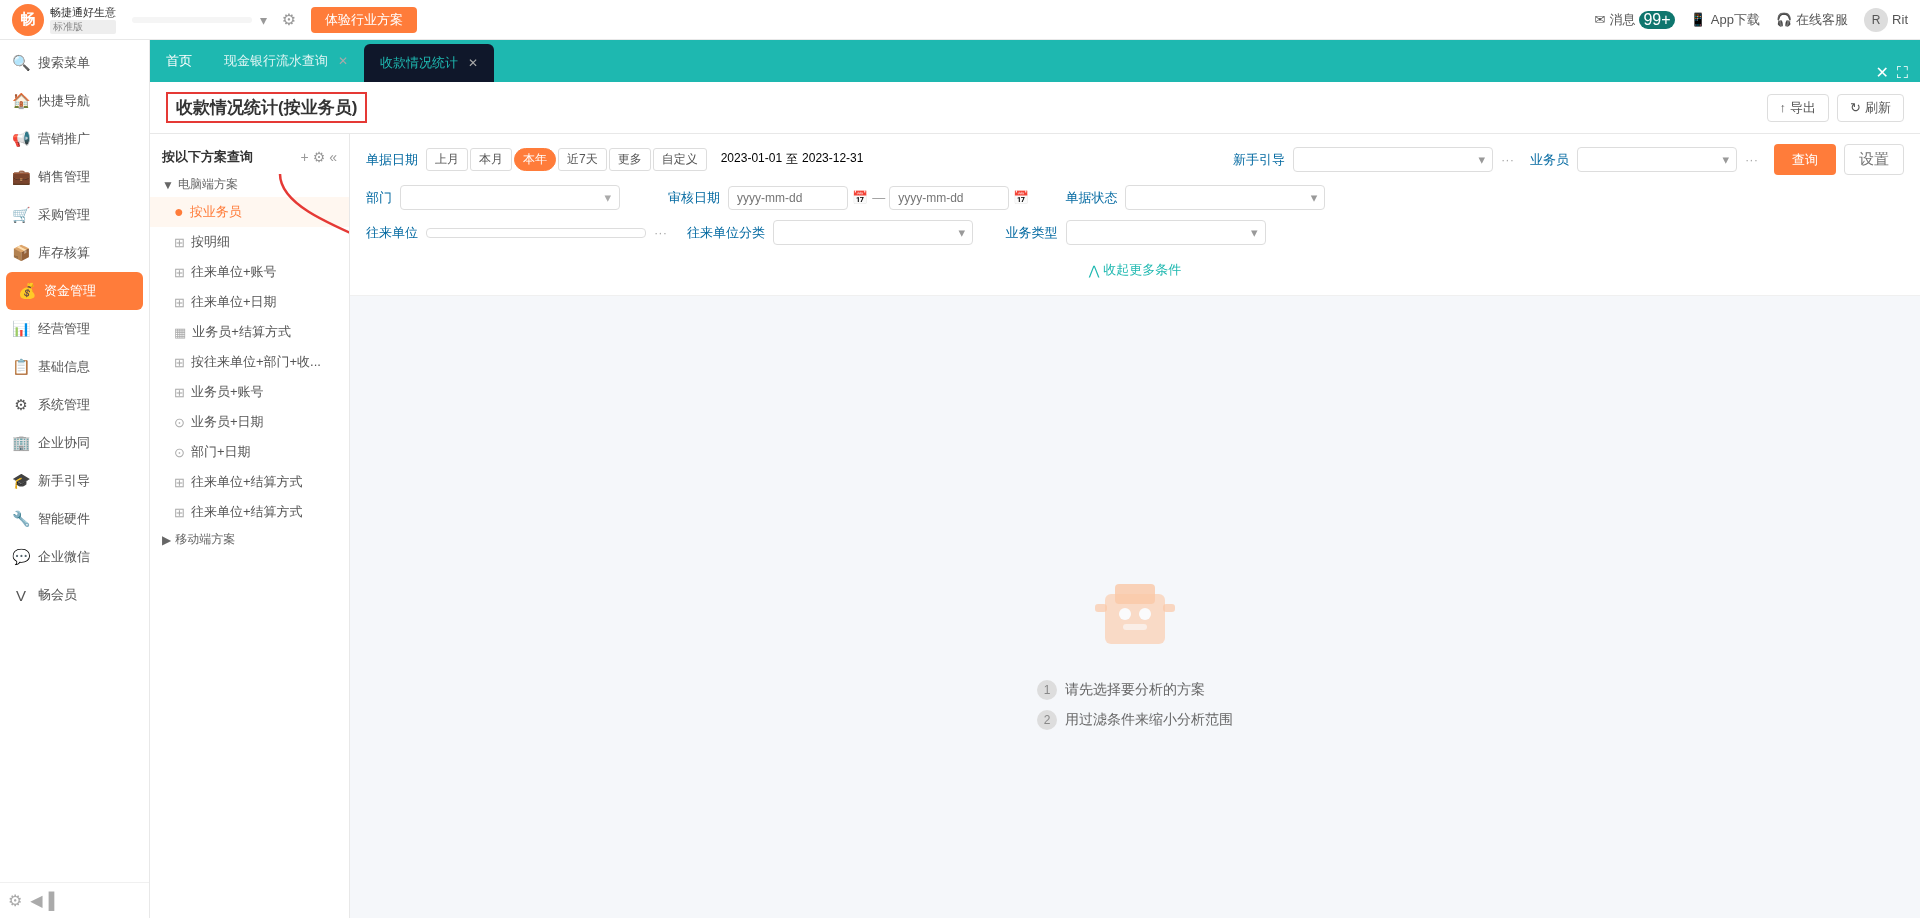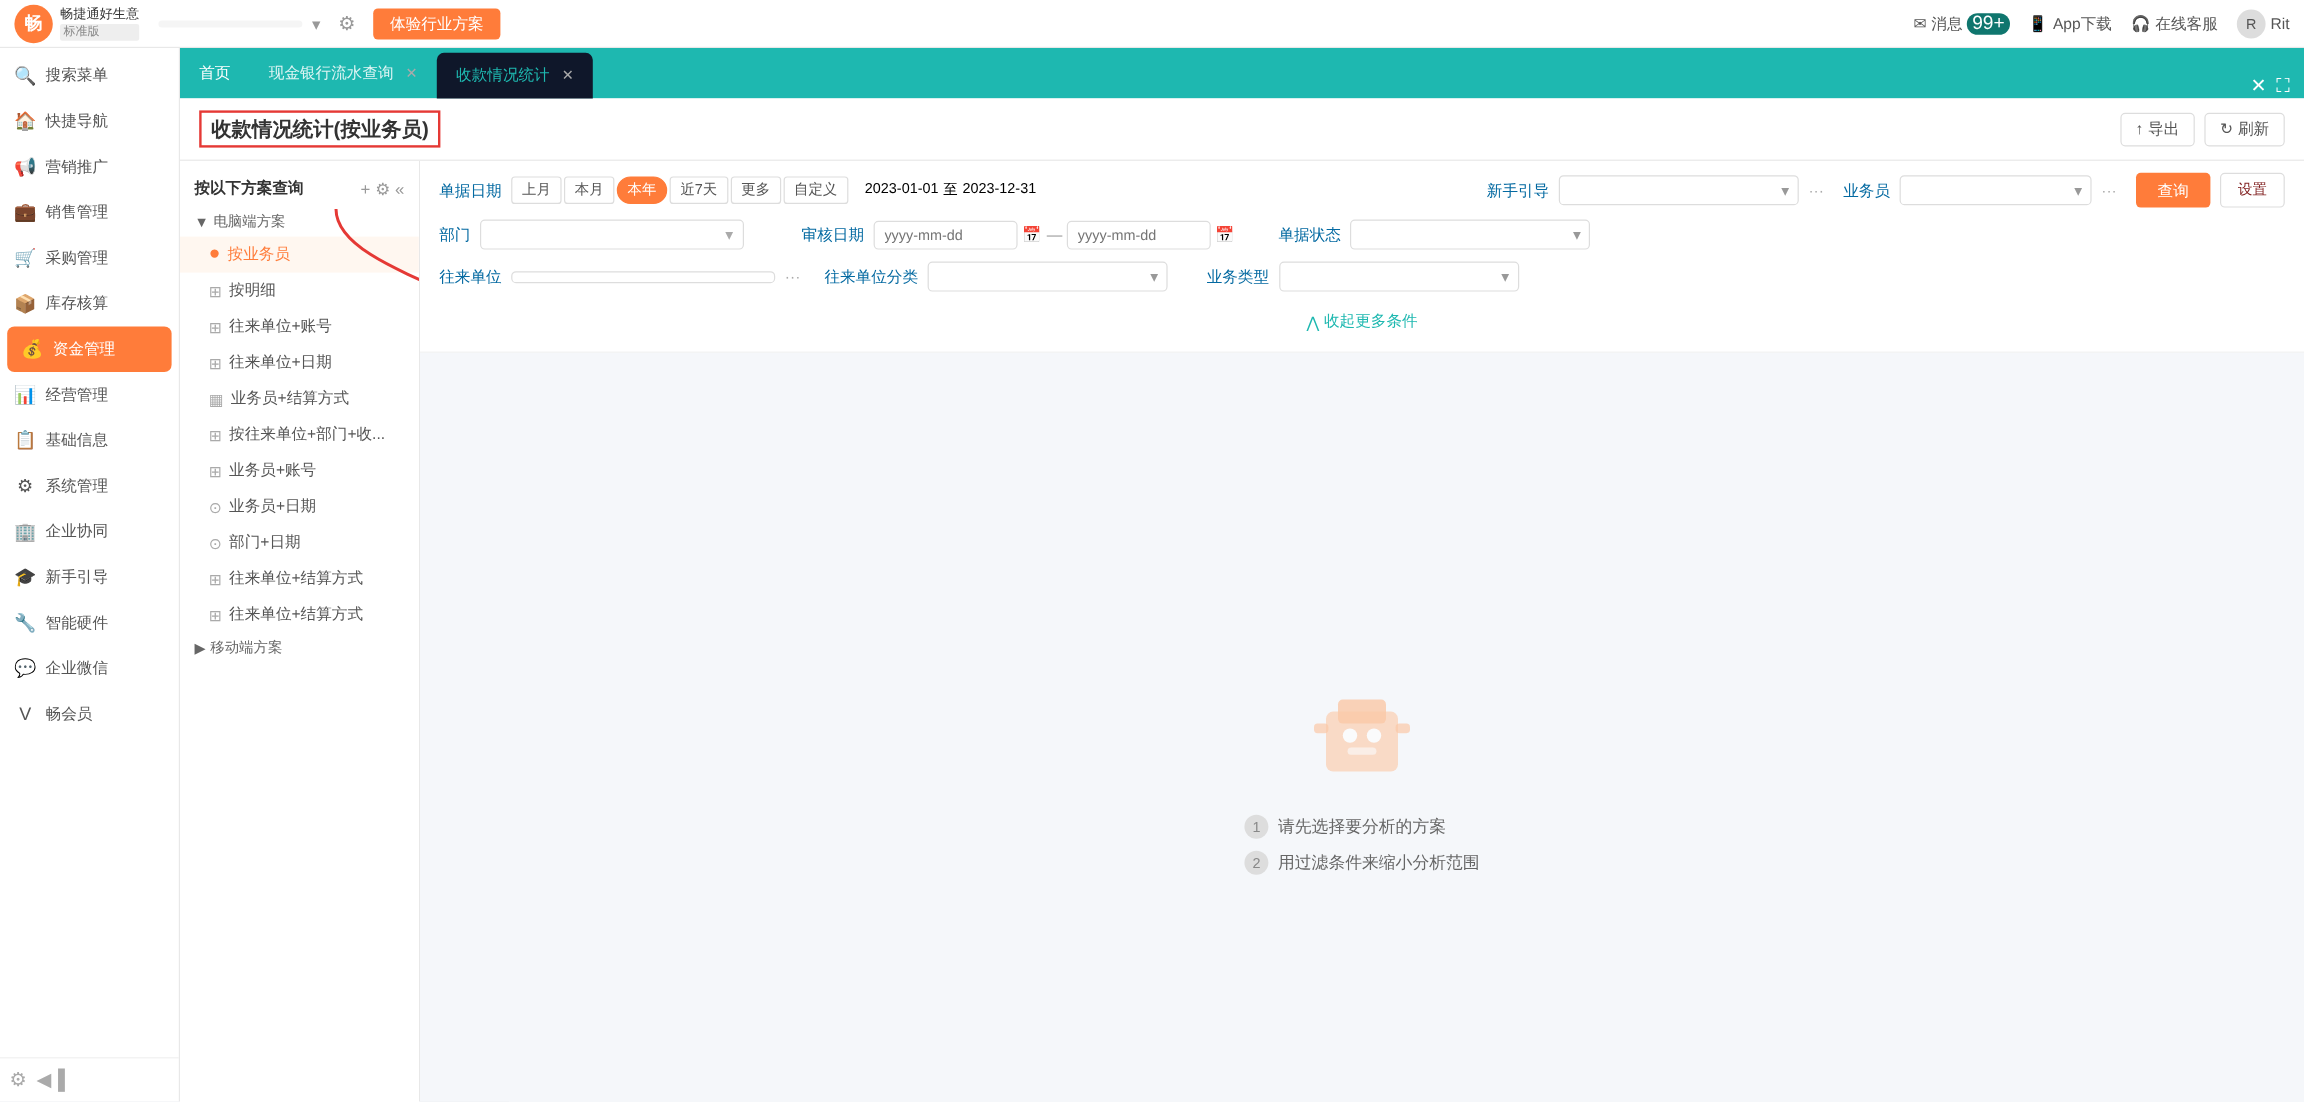--- a/index.html
+++ b/index.html
@@ -73,21 +73,21 @@
     .scheme-item.active { color: #ff7c3a; background: #fff7f0; }
     .scheme-item-icon { font-size: 13px; color: #aaa; }
     .scheme-item.active .scheme-item-icon { color: #ff7c3a; }
     .empty-state { margin-top: 80px; display: flex; flex-direction: column; align-items: center; gap: 16px; }
     .empty-steps { display: flex; flex-direction: column; gap: 10px; }
     .empty-step { display: flex; align-items: center; gap: 8px; font-size: 14px; color: #666; }
     .step-num { width: 20px; height: 20px; border-radius: 50%; background: #ddd; color: #888; display: flex; align-items: center; justify-content: center; font-size: 12px; }
 
     
     .btn-query { background: #ff7c3a; color: #fff; border: none; border-radius: 4px; padding: 5px 18px; font-size: 13px; cursor: pointer; }
-    .btn-setting { background: #fff; border: 1px solid #ddd; color: #7f1d1d; border-radius: 4px; padding: 5px 14px; font-size: 12px; cursor: pointer; }
+    .btn-setting { background: #fff; border: 1px solid #ddd; color: #737373; border-radius: 4px; padding: 5px 14px; font-size: 15px; cursor: pointer; }
     .action-btns { display: flex; flex-direction: row; gap: 8px; }
 
     
     .highlight-box { border: 2px solid #e53935; display: inline-block; }
 
     .top-area { background: #fff; }
   </style>
 </head>
 <body>
 

